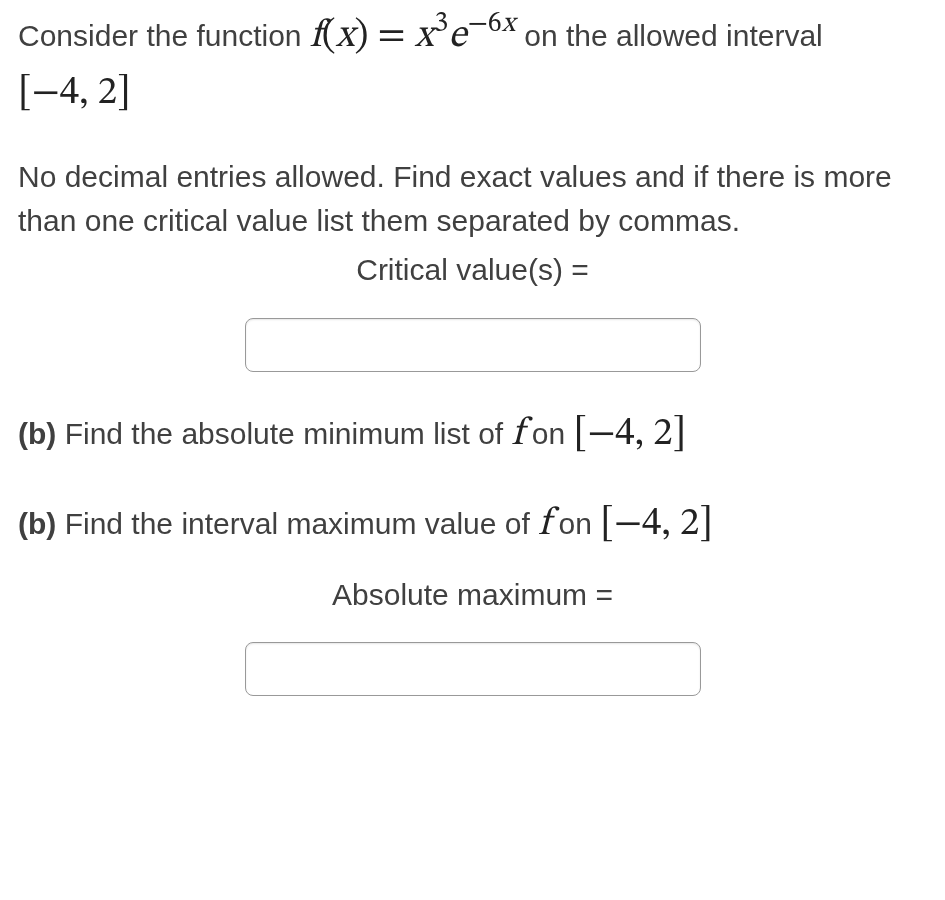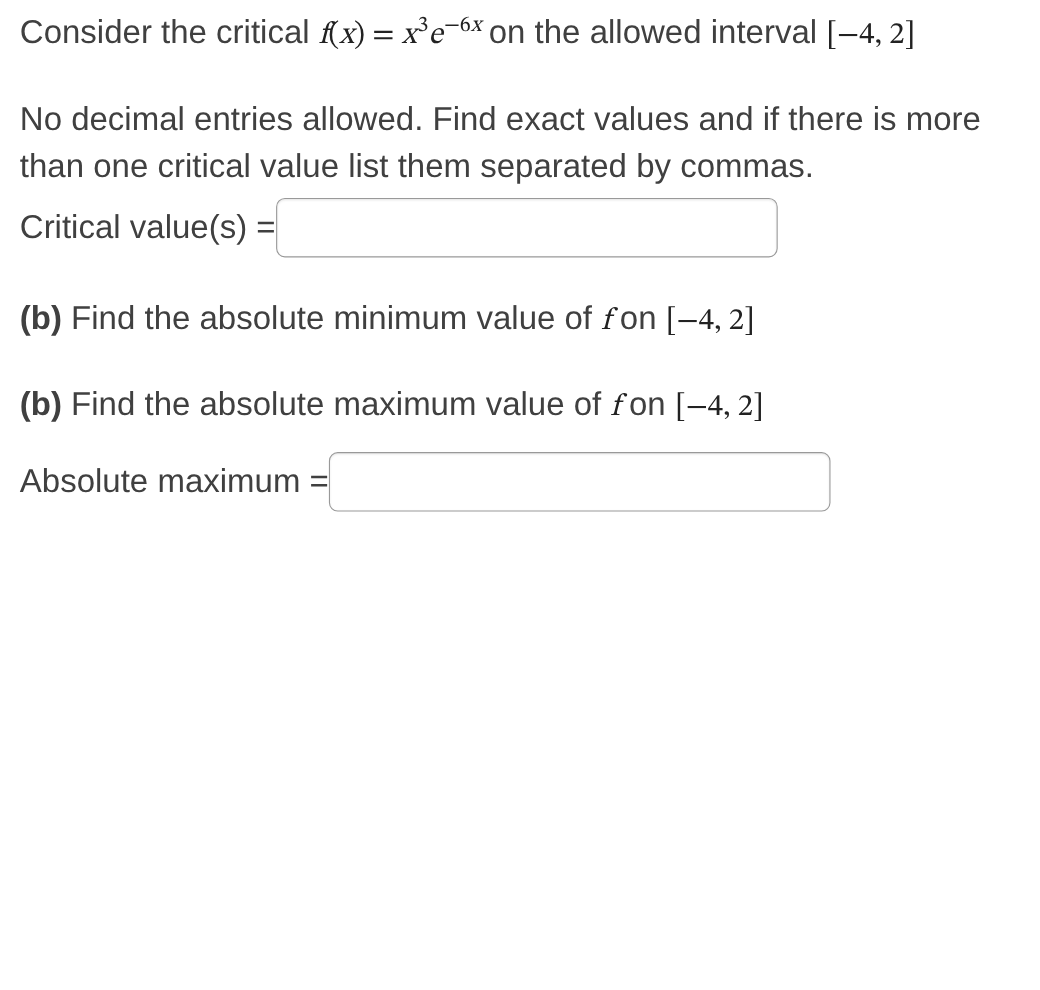--- a/index.html
+++ b/index.html
@@ -18,85 +18,86 @@
   .block {
     margin-bottom: 34px;
   }
   .italic {
   }
   .bold {
     font-weight: bold;
   }
   .math {
     font-family: "Cambria Math", "STIX Two Math", "Times New Roman", serif;
-    font-size: 28px;
+    font-size: 39px;
     color: #222;
     white-space: nowrap;
   }
   .math .var {
     font-style: italic;
   }
   .exp-wrap {
     display: inline-block;
     position: relative;
   }
   .exp {
     position: relative;
     top: -0.55em;
     font-size: 0.72em;
     margin-left: 1px;
   }
   .row {
     display: flex;
     align-items: center;
     flex-wrap: wrap;
-    gap: 0;
+    gap: 26px;
+    flex-direction: column;
   }
   input.answer {
     border: 1px solid #999;
     border-radius: 8px;
     height: 52px;
     width: 430px;
     font-size: 26px;
     padding: 0 12px;
     box-shadow: inset 0 1px 2px rgba(0,0,0,0.1);
     background: #fff;
   }
 </style>
 </head>
 <body>
 
 <div class="page">
 
   <div class="block">
-    <span>Consider the critical </span>
+    <span>Consider the function </span>
     <span class="math">
       <span class="var">f</span><span>(</span><span class="var">x</span><span>) = </span><span class="exp-wrap"><span class="var">x</span><span class="exp">3</span></span><span class="exp-wrap"><span class="var">e</span><span class="exp"><span>−6</span><span class="var">x</span></span></span>
     </span>
     <span> on the allowed interval </span>
     <span class="math">[−4, 2]</span>
   </div>
 
   <div class="block">
     <div class="italic">No decimal entries allowed. Find exact values and if there is more than one critical value list them separated by commas.</div>
     <div class="row" style="margin-top:6px">
       <span>Critical value(s) =</span>
       <input class="answer" type="text" style="">
     </div>
   </div>
 
   <div class="block">
     <div>
-      <span class="bold">(b)</span><span> Find the absolute minimum value of </span><span class="math var" style="font-style:italic">f</span><span> on </span><span class="math">[−4, 2]</span>
+      <span class="bold">(b)</span><span> Find the absolute minimum list of </span><span class="math var" style="font-style:italic">f</span><span> on </span><span class="math">[−4, 2]</span>
     </div>
   </div>
 
   <div class="block" style="margin-bottom:10px">
     <div>
-      <span class="bold">(b)</span><span> Find the absolute maximum value of </span><span class="math var" style="font-style:italic">f</span><span> on </span><span class="math">[−4, 2]</span>
+      <span class="bold">(b)</span><span> Find the interval maximum value of </span><span class="math var" style="font-style:italic">f</span><span> on </span><span class="math">[−4, 2]</span>
     </div>
     <div class="row" style="margin-top:20px">
       <span>Absolute maximum =</span>
       <input class="answer" type="text" style="">
     </div>
   </div>
 
 </div>
 
 </body></html>

